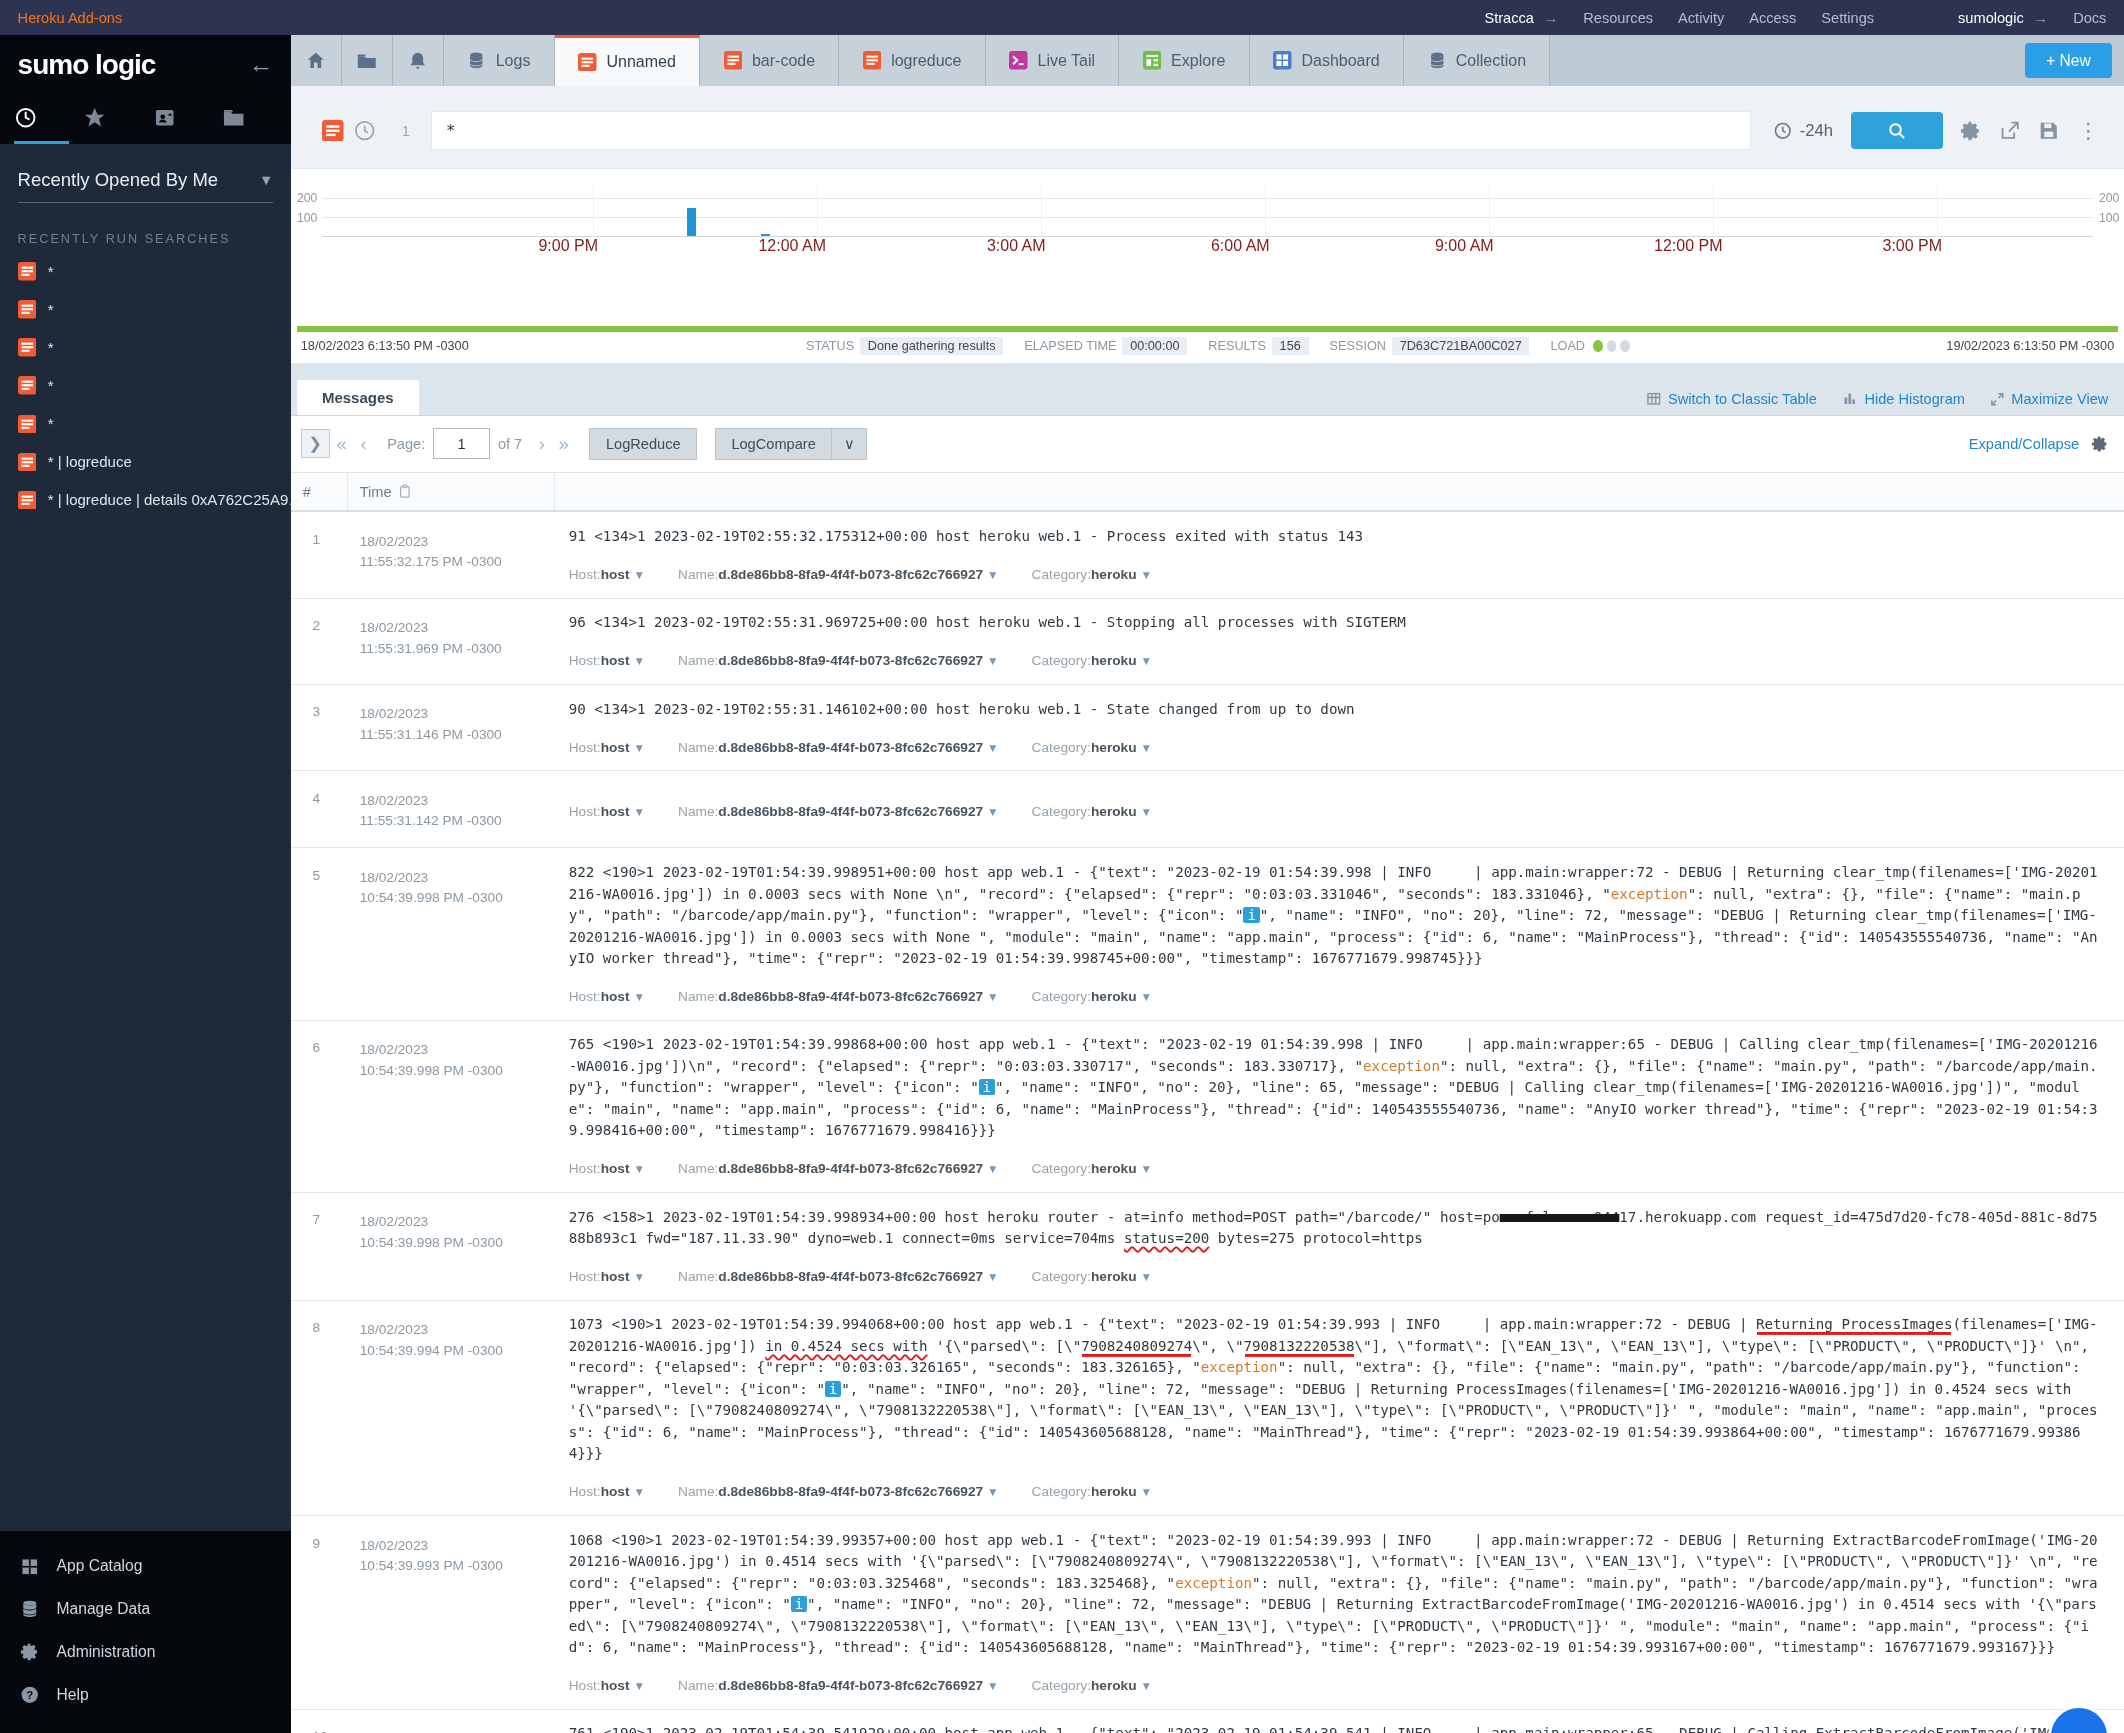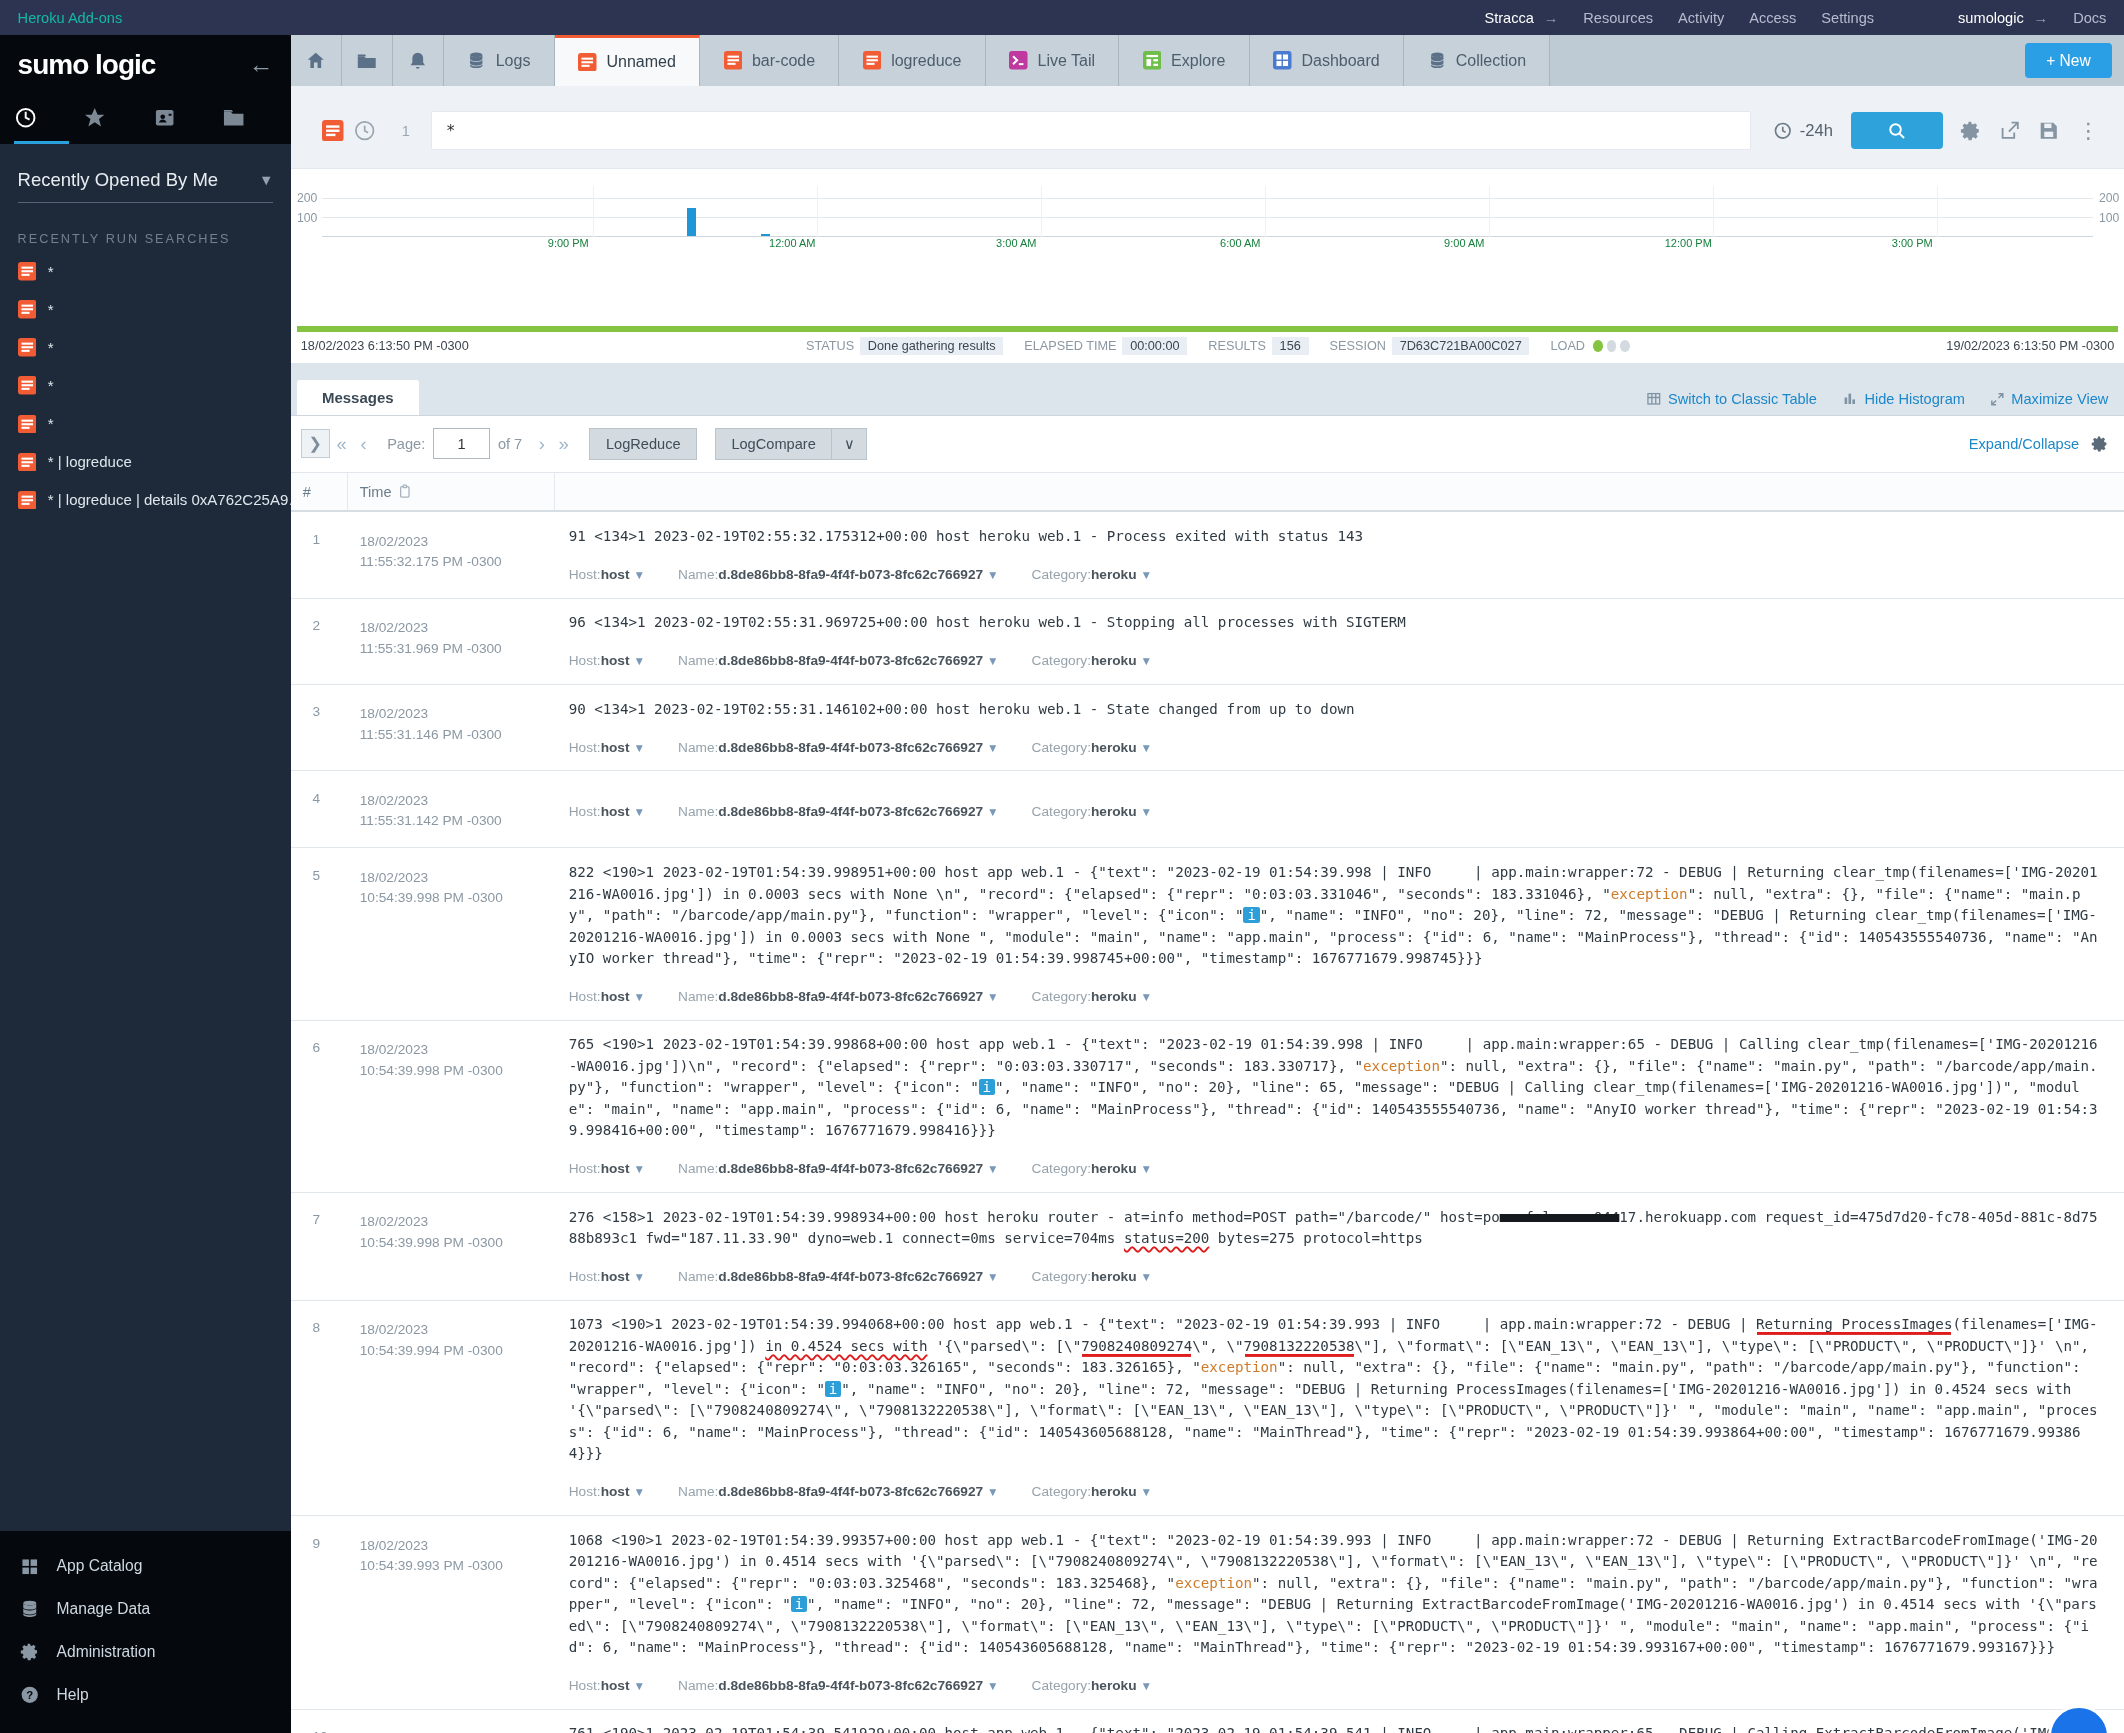--- a/index.html
+++ b/index.html
@@ -2,21 +2,21 @@
 <html><head>
 <meta charset="utf-8">
 <style>
   * { margin:0; padding:0; box-sizing:border-box; }
   html,body { background:#e8ecef; }
   body { font-family:"Liberation Sans", sans-serif; }
   .app { position:relative; width:2124px; height:1734px; background:#fff; overflow:hidden; }
 
   
   .topbar { height:35px; background:#2d3452; color:#9aa0b8; display:flex; align-items:center; padding:0 17.6px; font-size:14.6px; }
-  .topbar .title { color:#14b8a6; }
+  .topbar .title { color:#f97316; }
   .topbar .spacer { flex:1; }
   .topbar .tblink { color:#b7bccd; margin-left:25px; cursor:pointer; }
   .topbar .tbstrong { color:#ffffff; }
   .topbar .arrow { color:#8d93ac; margin-left:9.8px; }
   .topbar .group2 { margin-left:59px; display:flex; align-items:center; }
 
   .main { display:flex; height:1699px; }
 
   
   .sidebar { width:291px; background:#1e2a39; color:#dfe7ee; flex:none; display:flex; flex-direction:column;border-radius:25px; }
@@ -57,21 +57,21 @@
   .sq-time { display:flex; align-items:center; gap:7.8px; font-size:16.6px; color:#55platform; color:#556270; cursor:pointer; }
   .sq-btn { background:#2ea2db; border-radius:3.9px; width:92px; height:37px; display:flex; align-items:center; justify-content:center; color:#fff; cursor:pointer; }
   .toolico { color:#8494a2; cursor:pointer; display:flex; align-items:center; }
 
   
   .histo { position:relative; height:115px; margin:9.8px 5.9px 0 5.9px; }
   .plot { position:absolute; left:25px; right:25px; top:7.8px; height:51px; border-bottom:1px solid #cfd6dc; }
   .gridline { position:absolute; left:0; right:0; height:1px; background:#e3e8ec; }
   .ylab { position:absolute; font-size:12.2px; color:#8b98a3; width:23.4px; }
   .bar { position:absolute; bottom:0; width:8.8px; background:#2196d6; }
-  .xtick { position:absolute; top:59px; font-size:11px; color:#15803d; transform:translateX(-50%); }
+  .xtick { position:absolute; top:59px; font-size:16px; color:#7f1d1d; transform:translateX(-50%); }
   .xtickline { position:absolute; top:7.8px; height:51px; width:1px; background:#eef1f4; }
   .greenbar { height:5.9px; background:#84c441; margin:33px 5.9px 0 5.9px; }
   .statusrow { display:flex; align-items:center; padding:4.9px 9.8px 7.8px 9.8px; font-size:12.7px; color:#3c4650; }
   .statusrow .slabel { color:#8b98a3; margin-left:21px; }
   .statusrow .schip { background:#e8eef3; padding:2px 7.8px; margin-left:5.9px; color:#3c4650; }
   .statusrow .dates { white-space:nowrap; }
   .loaddots { display:inline-flex; gap:3.9px; margin-left:7.8px; vertical-align:middle; }
   .dot { width:9.8px; height:11.7px; border-radius:50%; background:#d4dbe0; }
   .dot.on { background:#84c441; }
 

